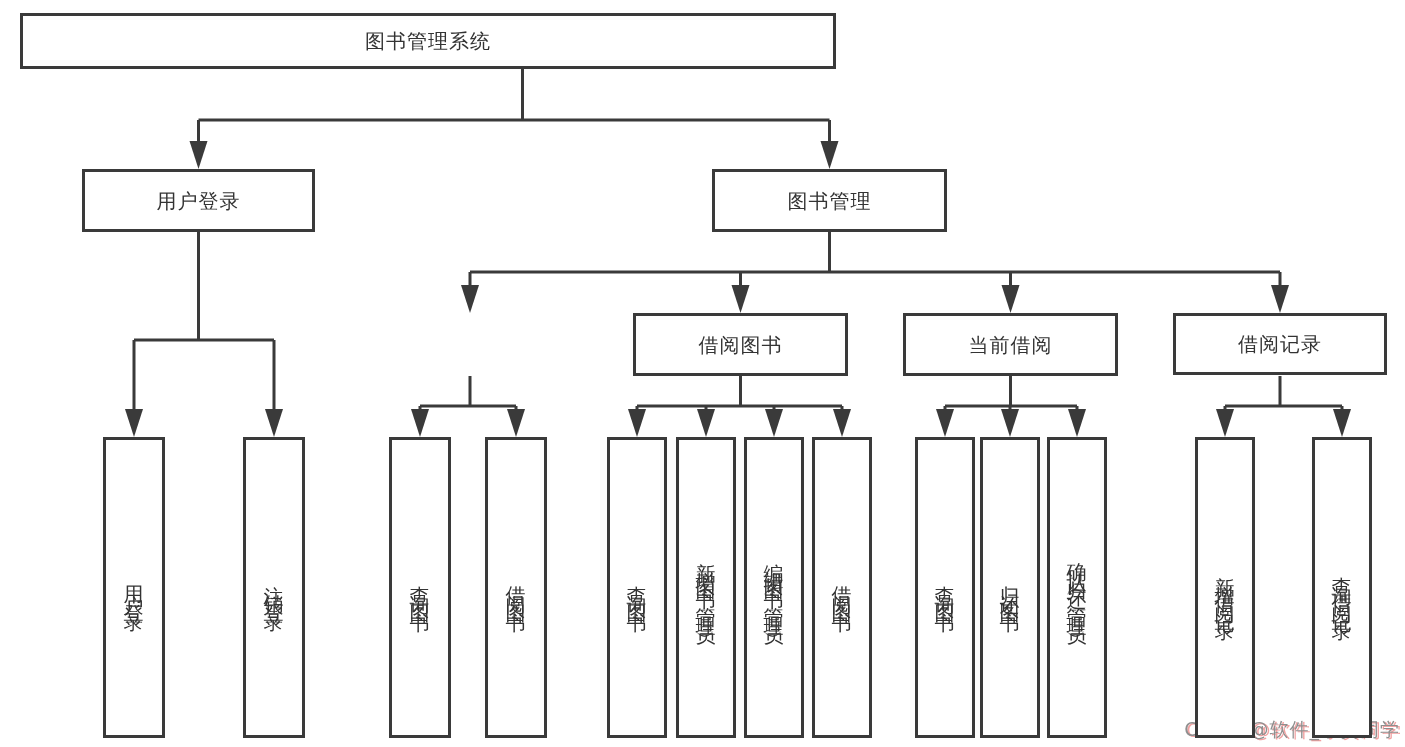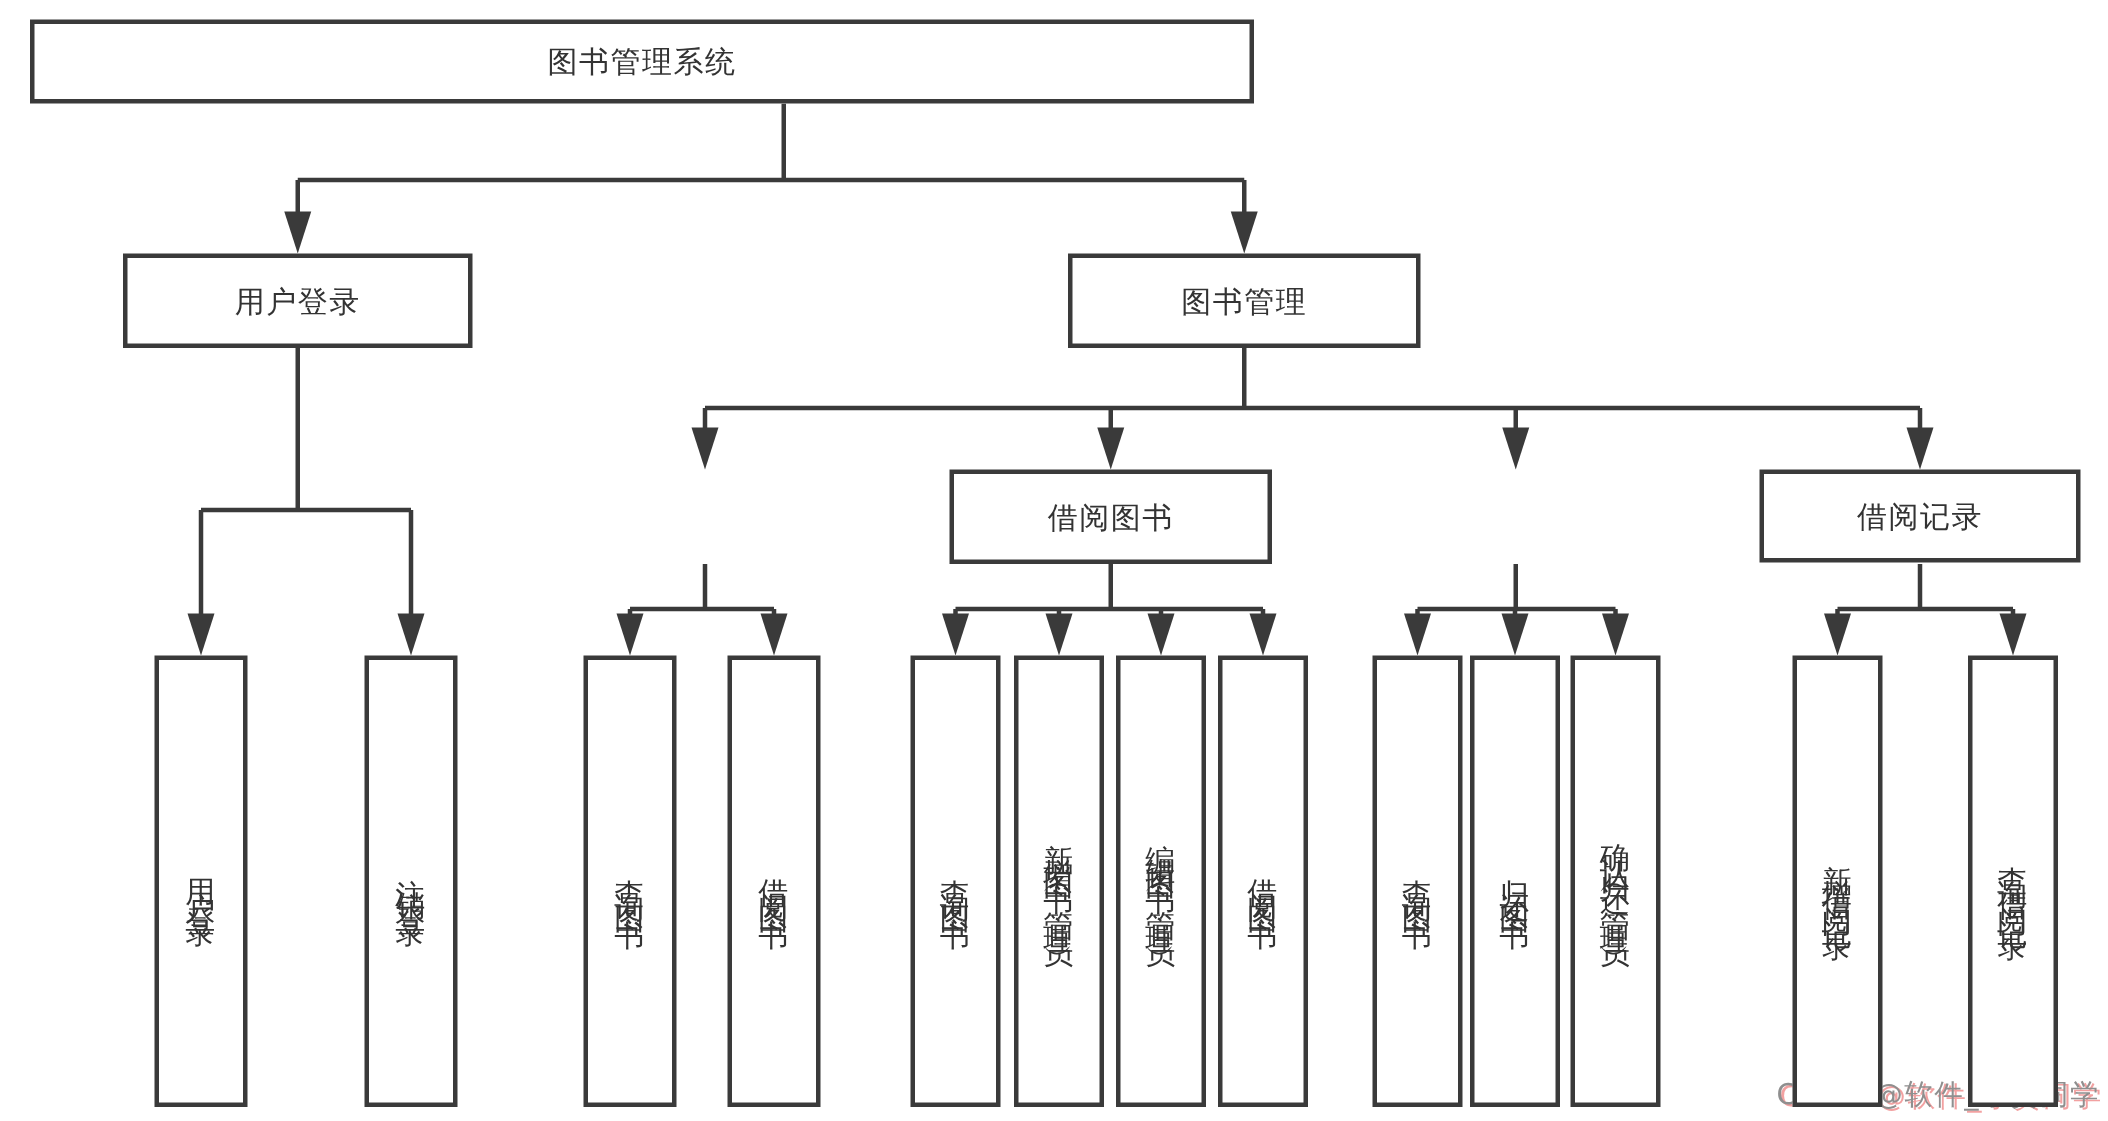--- a/index.html
+++ b/index.html
@@ -74,20 +74,23 @@
     </div>
     <div class="node horizontal" style="left: 82px; top: 169px; width: 233px; height: 63px; border-color: rgb(58, 58, 58); background: rgb(255, 255, 255); color: rgb(51, 51, 51);">
       <span class="label">用户登录</span>
     </div>
     <div class="node horizontal" style="left: 712px; top: 169px; width: 235px; height: 63px; border-color: rgb(58, 58, 58); background: rgb(255, 255, 255); color: rgb(51, 51, 51);">
       <span class="label">图书管理</span>
     </div>
     <div class="node horizontal" style="left: 633px; top: 313px; width: 215px; height: 63px; border-color: rgb(58, 58, 58); background: rgb(255, 255, 255); color: rgb(51, 51, 51);">
       <span class="label">借阅图书</span>
     </div>
+    <div class="node horizontal" style="left: 903px; top: 313px; width: 215px; height: 63px; border-color: rgb(58, 58, 58); background: rgb(255, 255, 255); color: rgb(51, 51, 51);">
+      <span class="label">当前借阅</span>
+    </div>
     <div class="node horizontal" style="left: 1173px; top: 313px; width: 214px; height: 62px; border-color: rgb(58, 58, 58); background: rgb(255, 255, 255); color: rgb(51, 51, 51);">
       <span class="label">借阅记录</span>
     </div>
     <div class="node vertical" style="left: 103px; top: 437px; width: 62px; height: 301px; border-color: rgb(58, 58, 58); background: rgb(255, 255, 255); color: rgb(51, 51, 51);">
       <span class="label">用户登录</span>
     </div>
     <div class="node vertical" style="left: 243px; top: 437px; width: 62px; height: 301px; border-color: rgb(58, 58, 58); background: rgb(255, 255, 255); color: rgb(51, 51, 51);">
       <span class="label">注销登录</span>
     </div>
     <div class="node vertical" style="left: 389px; top: 437px; width: 62px; height: 301px; border-color: rgb(58, 58, 58); background: rgb(255, 255, 255); color: rgb(51, 51, 51);">

